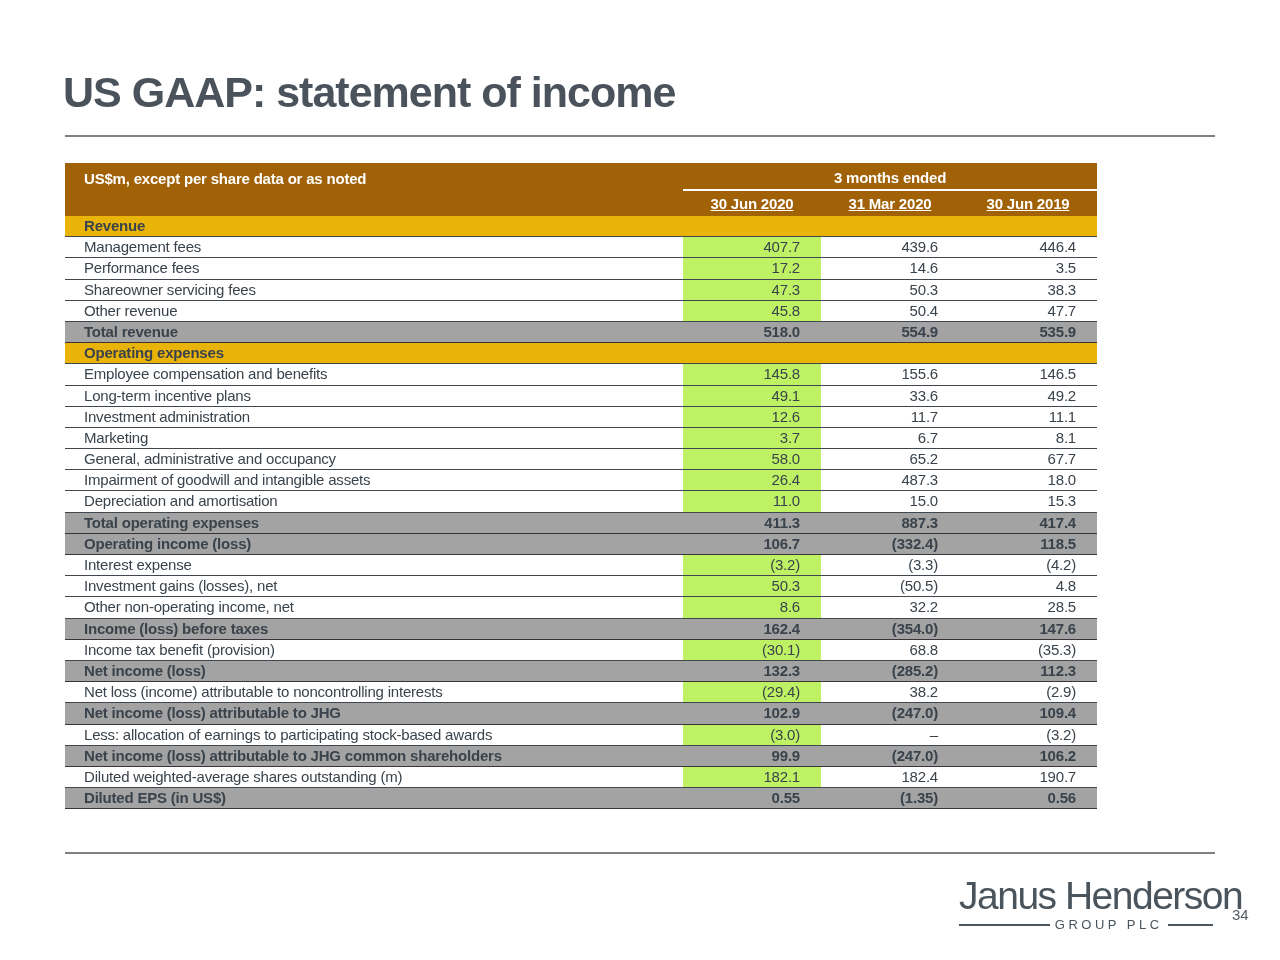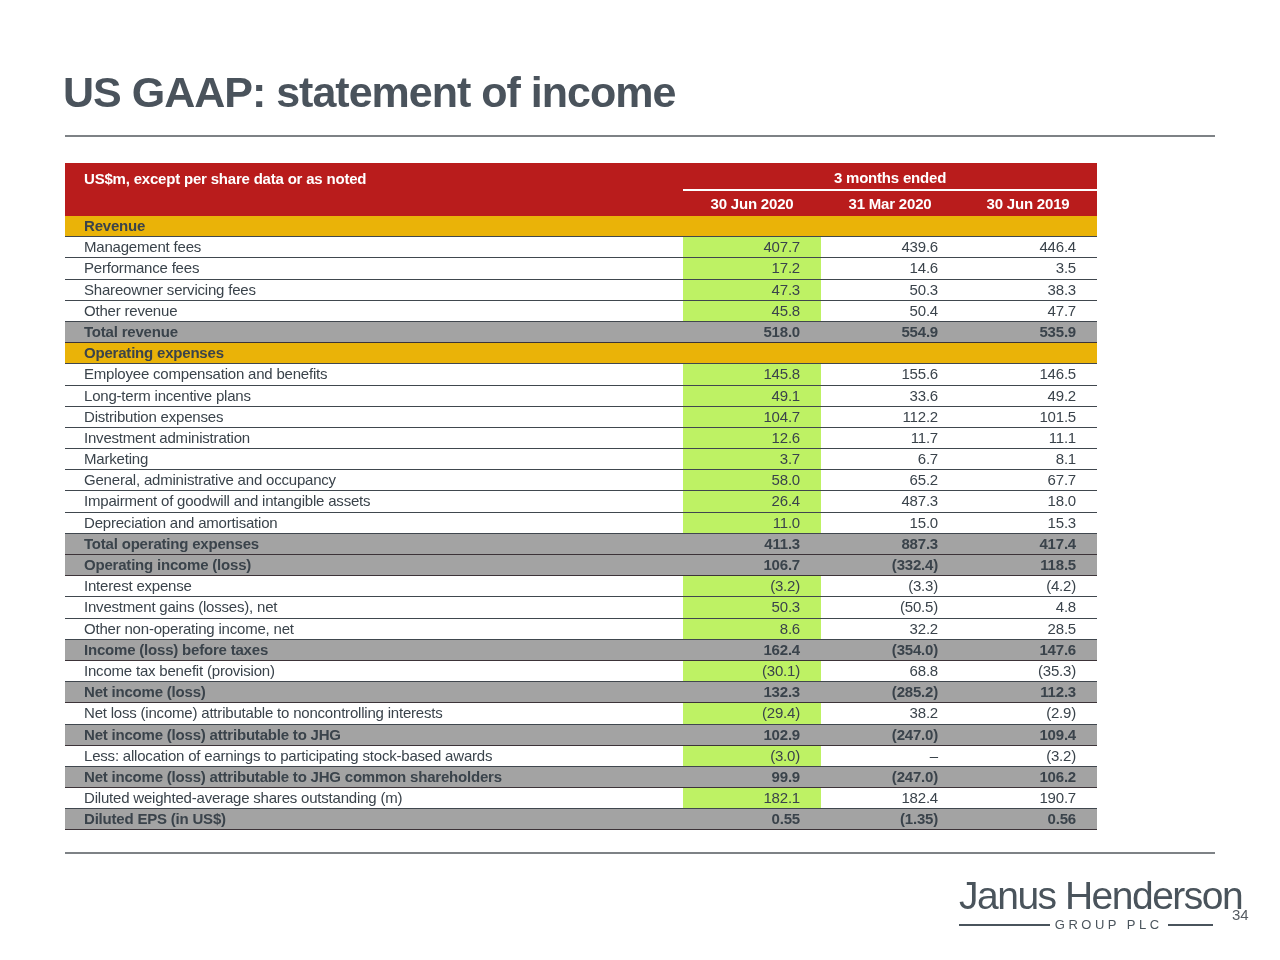--- a/index.html
+++ b/index.html
@@ -12,32 +12,32 @@
     color:#4a535c;letter-spacing:-1px;white-space:nowrap;
   }
   .rule{position:absolute;left:65px;width:1150px;height:0;border-top:2px solid #7e8286;}
   .title-rule{top:135px;}
   .bottom-rule{top:852px;}
 
   .fin-table{
     position:absolute;left:65px;top:163px;width:1032px;
     font-size:15px;letter-spacing:-0.2px;
   }
-  .thead{background:#b91c1c;color:#ffffff;display:flex;height:53px;box-sizing:border-box;}
+  .thead{background:#a16207;color:#ffffff;display:flex;height:53px;box-sizing:border-box;}
   .thead-left{
     width:618px;box-sizing:border-box;padding:7px 0 0 19px;
     font-weight:bold;white-space:nowrap;
   }
   .thead-right{width:414px;display:flex;flex-direction:column;box-sizing:border-box;}
   .period{
     text-align:center;font-weight:bold;padding:6px 0 3px;
     border-bottom:2px solid #ffffff;
   }
   .dates{display:flex;font-weight:bold;flex:1;align-items:center;}
-  .date-cell{width:138px;text-align:center;}
+  .date-cell{width:138px;text-align:center;text-decoration:underline;}
 
   .row{
     display:flex;height:21.2px;box-sizing:border-box;
     border-bottom:1px solid #40474e;background:#ffffff;
   }
   .row > div{line-height:20px;white-space:nowrap;overflow:hidden;}
   .row .label{width:618px;box-sizing:border-box;padding-left:19px;}
   .row .cell{width:138px;box-sizing:border-box;text-align:right;padding-right:21px;}
   .row.section{background:#eab308;font-weight:bold;}
   .row.total{background:#a3a3a3;font-weight:bold;border-bottom:1px solid #3c3338;}
@@ -122,26 +122,20 @@
     <div class="cell c2">155.6</div>
     <div class="cell c3">146.5</div>
   </div>
       <div class="row item">
     <div class="label">Long-term incentive plans</div>
     <div class="cell c1">49.1</div>
     <div class="cell c2">33.6</div>
     <div class="cell c3">49.2</div>
   </div>
       <div class="row item">
-    <div class="label">Distribution expenses</div>
-    <div class="cell c1">104.7</div>
-    <div class="cell c2">112.2</div>
-    <div class="cell c3">101.5</div>
-  </div>
-      <div class="row item">
     <div class="label">Investment administration</div>
     <div class="cell c1">12.6</div>
     <div class="cell c2">11.7</div>
     <div class="cell c3">11.1</div>
   </div>
       <div class="row item">
     <div class="label">Marketing</div>
     <div class="cell c1">3.7</div>
     <div class="cell c2">6.7</div>
     <div class="cell c3">8.1</div>

